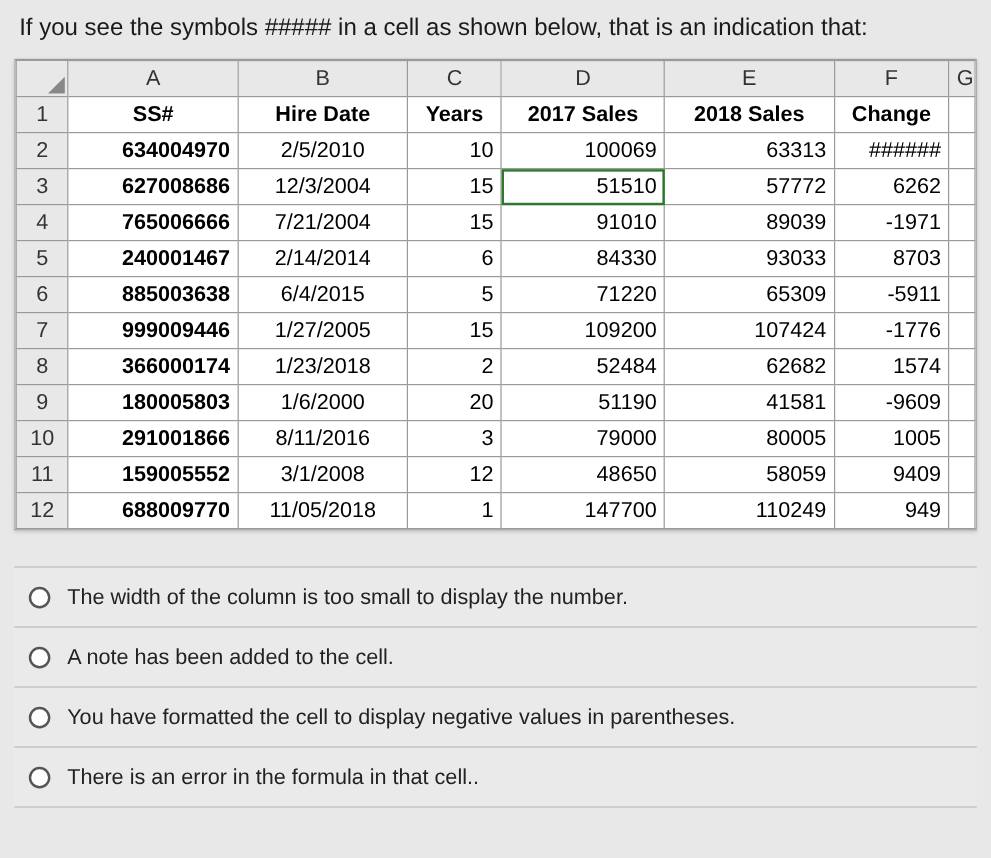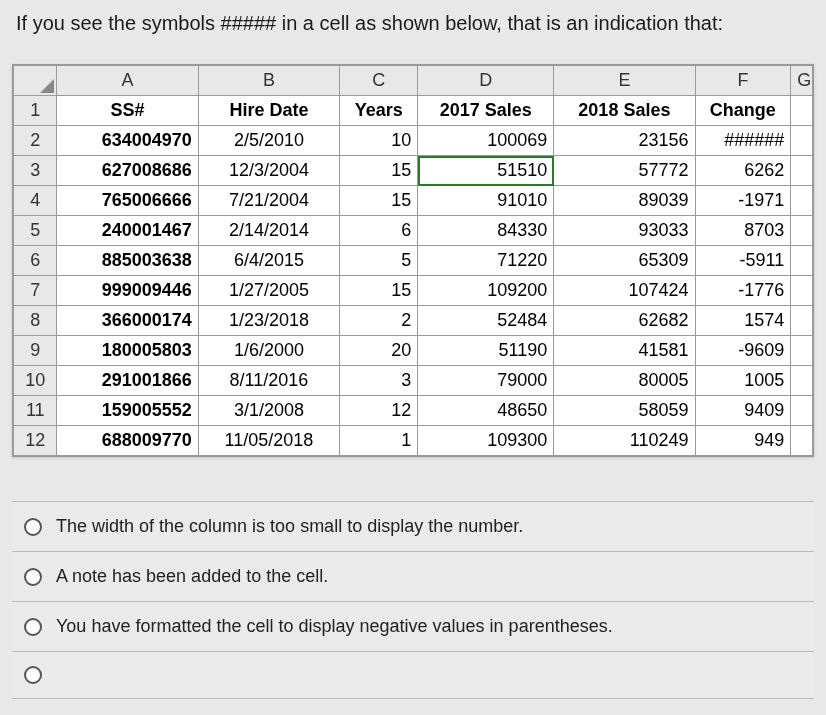--- a/index.html
+++ b/index.html
@@ -5,21 +5,21 @@
     * { box-sizing: border-box; margin: 0; padding: 0; }
     body {
       font-family: Arial, sans-serif;
       background: #e8e8e8;
       padding: 12px;
       width: 826px;
     }
     .question-text {
       font-size: 20px;
       color: #1a1a1a;
-      margin-bottom: 29px;
+      margin-bottom: 14px;
       padding-left: 4px;
     }
     .spreadsheet-container {
       background: #fff;
       border: 1px solid #999;
       overflow: hidden;
       box-shadow: 0 1px 3px rgba(0,0,0,0.15);
     }
     table {
       border-collapse: collapse;
@@ -76,21 +76,21 @@
     .col-d { width: 125px; }
     .col-e { width: 130px; }
     .col-f { width: 88px; }
     .col-g { width: 20px; }
     .active-cell {
       outline: 2px solid #2a7a2a;
       outline-offset: -2px;
       position: relative;
     }
     .answer-options {
-      margin-top: 44px;
+      margin-top: 30px;
       text-align: center;
     }
     .option {
       border-top: 1px solid #bbb;
       padding: 14px 8px 14px 12px;
       display: flex;
       align-items: center;
       gap: 14px;
       background: #eaeaea;
     }
@@ -139,21 +139,21 @@
       <td class="col-e">2018 Sales</td>
       <td class="col-f">Change</td>
       <td class="col-g"></td>
     </tr>
     <tr class="data-row">
       <th class="row-header">2</th>
       <td class="col-a">634004970</td>
       <td class="col-b">2/5/2010</td>
       <td class="col-c">10</td>
       <td class="col-d">100069</td>
-      <td class="col-e">23156</td>
+      <td class="col-e">63313</td>
       <td class="col-f">######</td>
       <td class="col-g"></td>
     </tr>
     <tr class="data-row">
       <th class="row-header">3</th>
       <td class="col-a">627008686</td>
       <td class="col-b">12/3/2004</td>
       <td class="col-c">15</td>
       <td class="col-d active-cell">51510</td>
       <td class="col-e">57772</td>
@@ -238,21 +238,21 @@
       <td class="col-d">48650</td>
       <td class="col-e">58059</td>
       <td class="col-f">9409</td>
       <td class="col-g"></td>
     </tr>
     <tr class="data-row">
       <th class="row-header">12</th>
       <td class="col-a">688009770</td>
       <td class="col-b">11/05/2018</td>
       <td class="col-c">1</td>
-      <td class="col-d">109300</td>
+      <td class="col-d">147700</td>
       <td class="col-e">110249</td>
       <td class="col-f">949</td>
       <td class="col-g"></td>
     </tr>
   </tbody>
     </table>
 </div>
 
 <div class="answer-options">
   <div class="option">
@@ -262,14 +262,15 @@
   <div class="option">
     <div class="radio"></div>
     <div class="option-text">A note has been added to the cell.</div>
   </div>
   <div class="option">
     <div class="radio"></div>
     <div class="option-text">You have formatted the cell to display negative values in parentheses.</div>
   </div>
   <div class="option">
     <div class="radio"></div>
+    <div class="option-text">There is an error in the formula in that cell..</div>
   </div>
 </div>
 
 </body></html>

